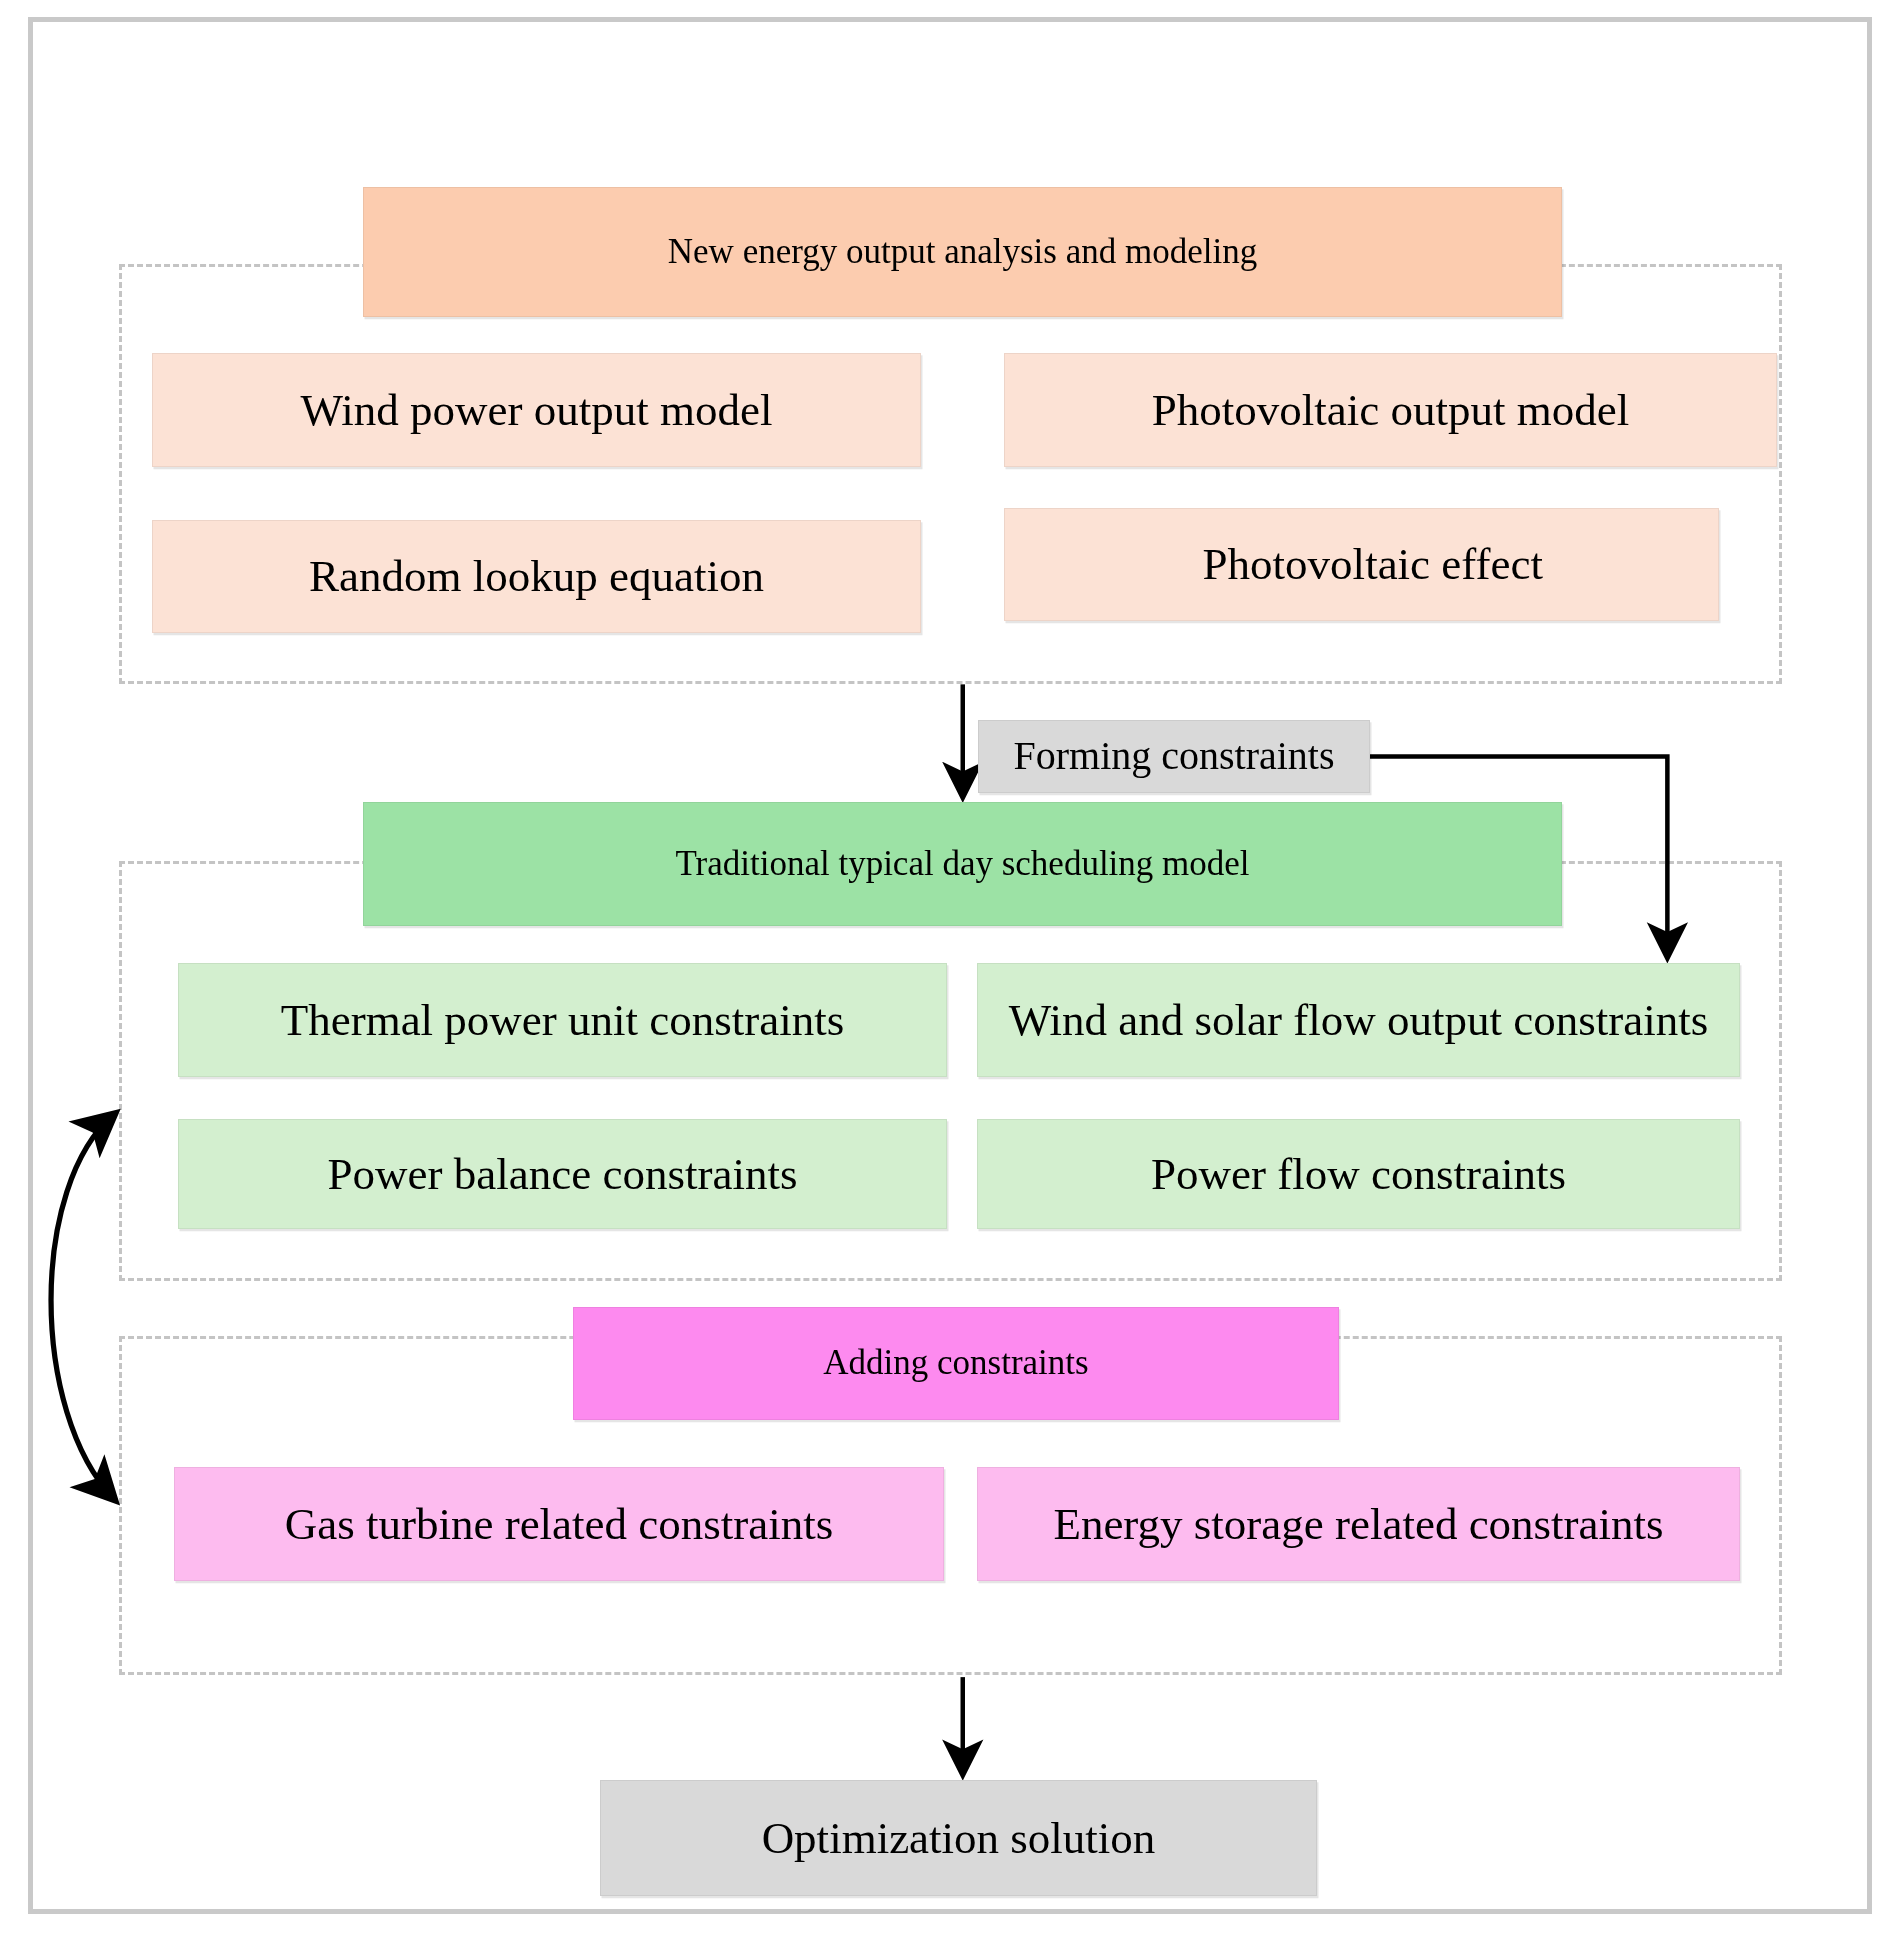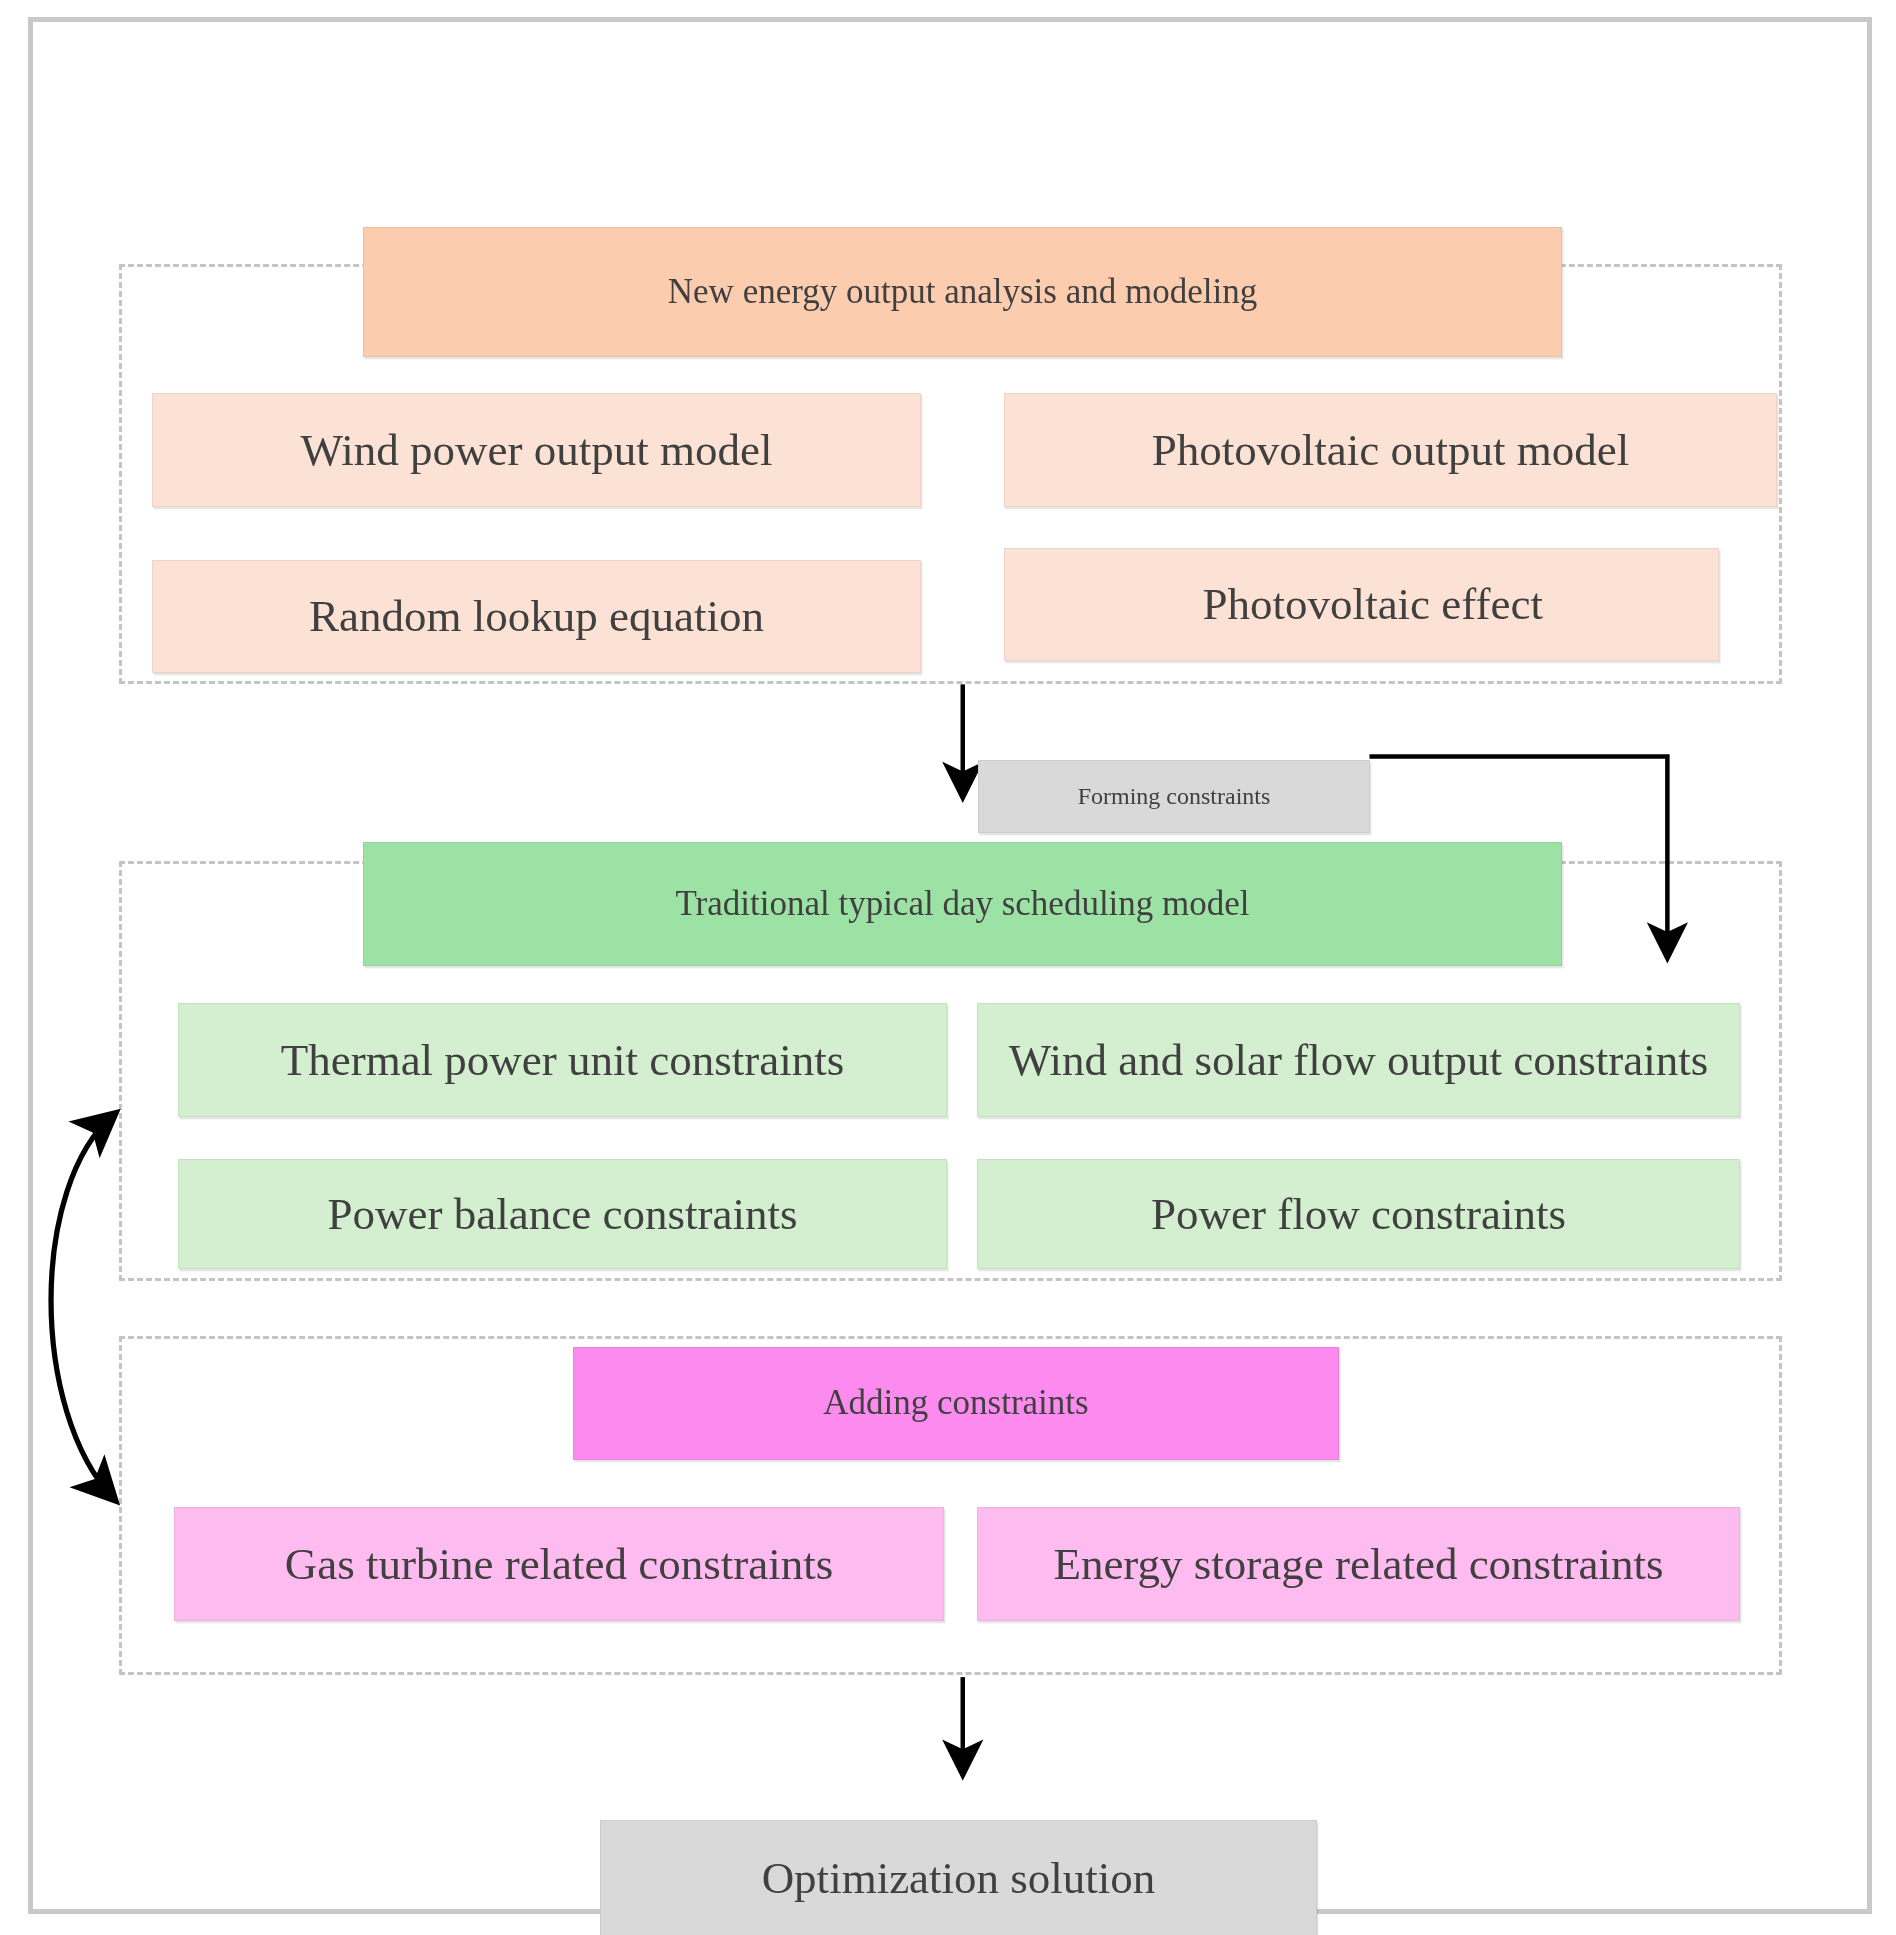--- a/index.html
+++ b/index.html
@@ -65,31 +65,30 @@
   #group-adding   { left: 119px; top: 1336px; width: 1663px; height: 339px; }
 
   
   .node {
     position: absolute;
     box-sizing: border-box;
     display: flex;
     align-items: center;
     justify-content: center;
     text-align: center;
-    color: #404040;
+    color: #000000;
     border: 0.8px solid rgba(0,0,0,0.06);
     box-shadow: 1.5px 2.3px 0 rgba(0,0,0,0.10);
     padding: 3px 10.5px;
     line-height: 1.16;
-    margin-top: 40px;
   }
 
   .node.head { font-size: 35px; }
   .node.leaf { font-size: 45px; }
-  .node.tag  { font-size: 24px; }
+  .node.tag  { font-size: 40px; }
 
   
   .c-orange-dark { background: #fcccaf; }
   .c-orange-lite { background: #fce2d5; }
   .c-green-dark  { background: #9ce2a5; }
   .c-green-lite  { background: #d3efcf; font-family: Liberation Serif, serif; }
   .c-pink-dark   { background: #fd8aef; }
   .c-pink-lite   { background: #fdbbef; }
   .c-gray        { background: #d9d9d9; }
 

